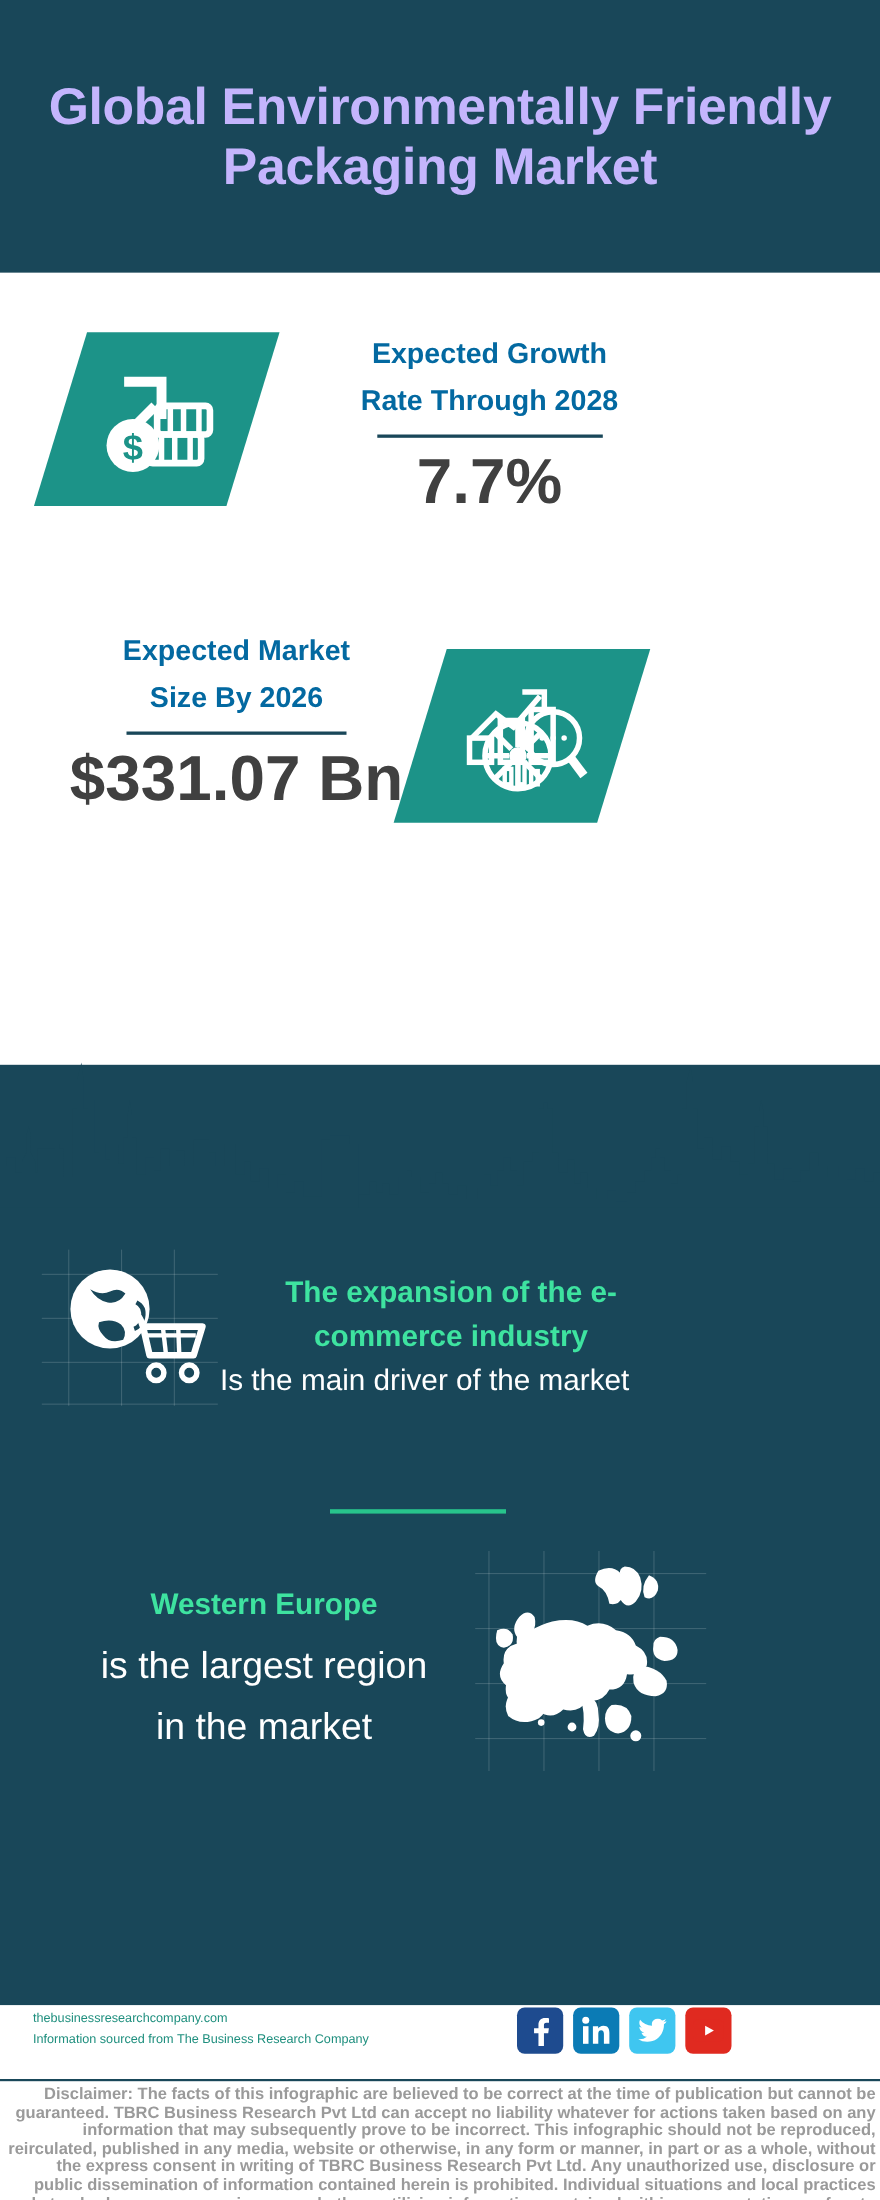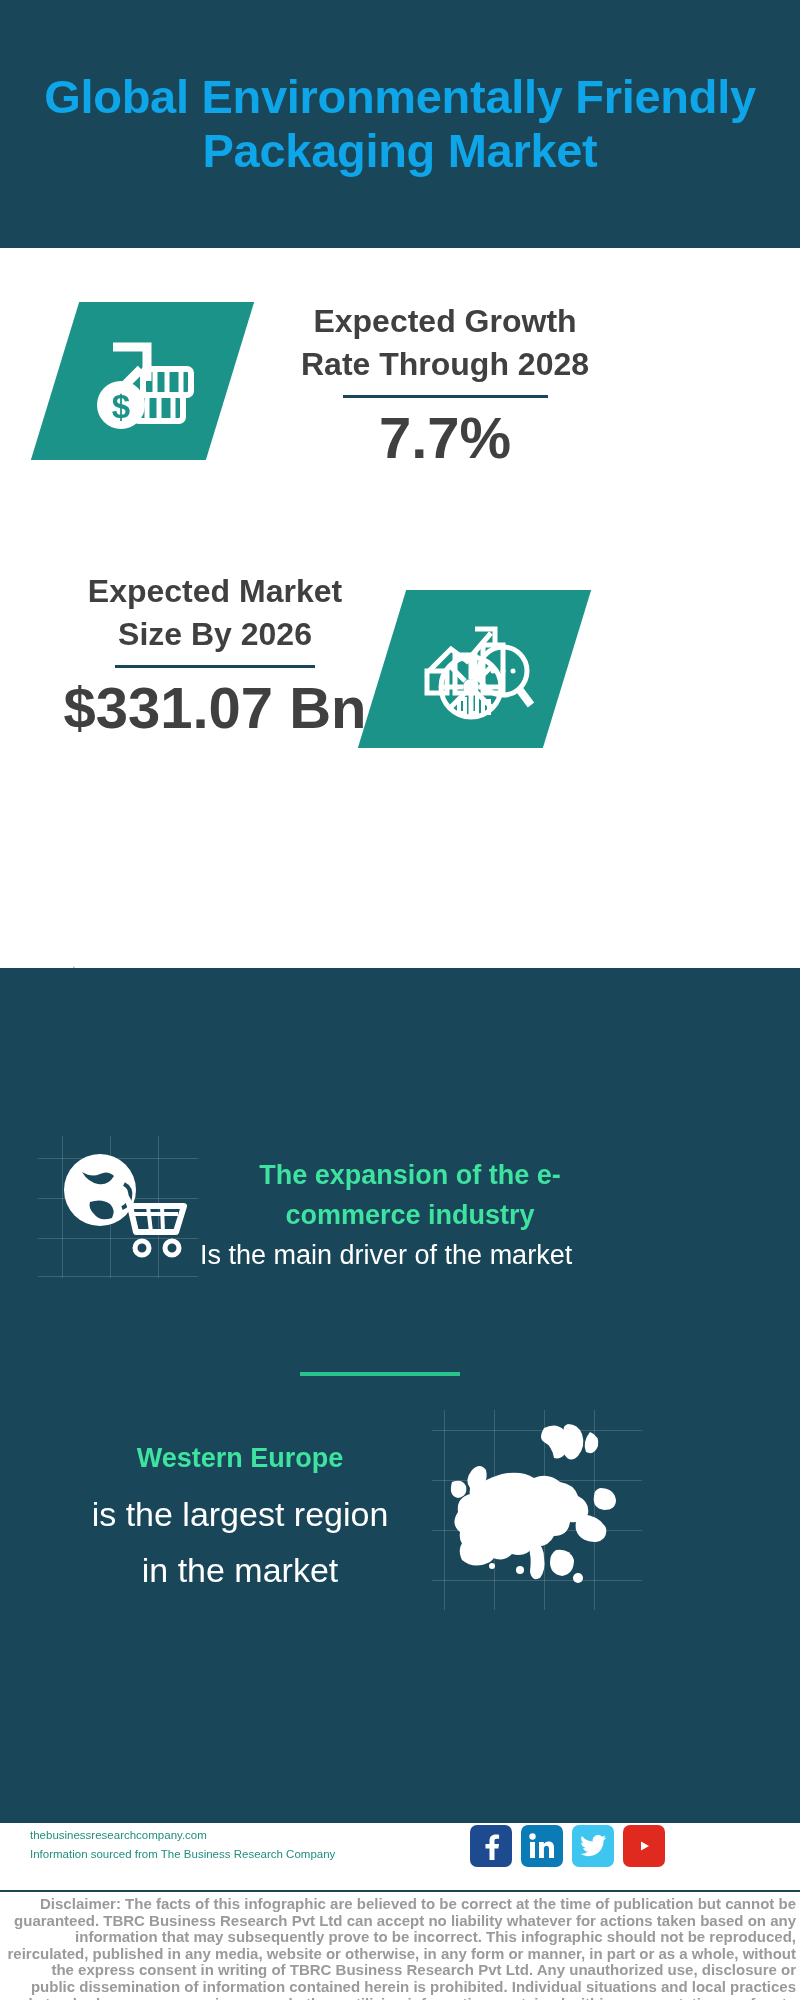--- a/index.html
+++ b/index.html
@@ -12,21 +12,21 @@
   .page{position:relative;width:800px;height:2000px;}
 
   
   .header{
     position:absolute;left:0;top:0;width:800px;height:248px;
     background:#194759;
     display:flex;align-items:center;justify-content:center;
   }
   .header h1{
     margin:0;padding:0 20px;
-    color:#0ea5e9;
+    color:#c4b5fd;
     font-size:47px;line-height:54px;
     font-weight:bold;text-align:center;
     letter-spacing:-0.3px;
   }
 
   
   .white-zone{
     position:absolute;left:0;top:248px;width:800px;height:720px;
     background:#ffffff;
   }
@@ -39,21 +39,21 @@
     display:flex;align-items:center;justify-content:center;
   }
   .para > .ico{transform:skewX(17deg);display:block;}
 
   .tile-growth{left:55px;top:302px;width:175px;height:158px;}
   .tile-chart{left:382px;top:590px;width:185px;height:158px;}
 
   
   .stat{position:absolute;}
   .stat .label{
-    color:#404040;font-weight:bold;font-size:32px;line-height:43px;
+    color:#0369a1;font-weight:bold;font-size:26px;line-height:43px;
     text-align:center;margin:0;
   }
   .rule{
     height:3px;background:#194759;margin:9px auto 4px auto;
   }
   .stat .value{
     color:#404040;font-weight:bold;font-size:58px;line-height:72px;
     text-align:center;margin:0;
   }
 

